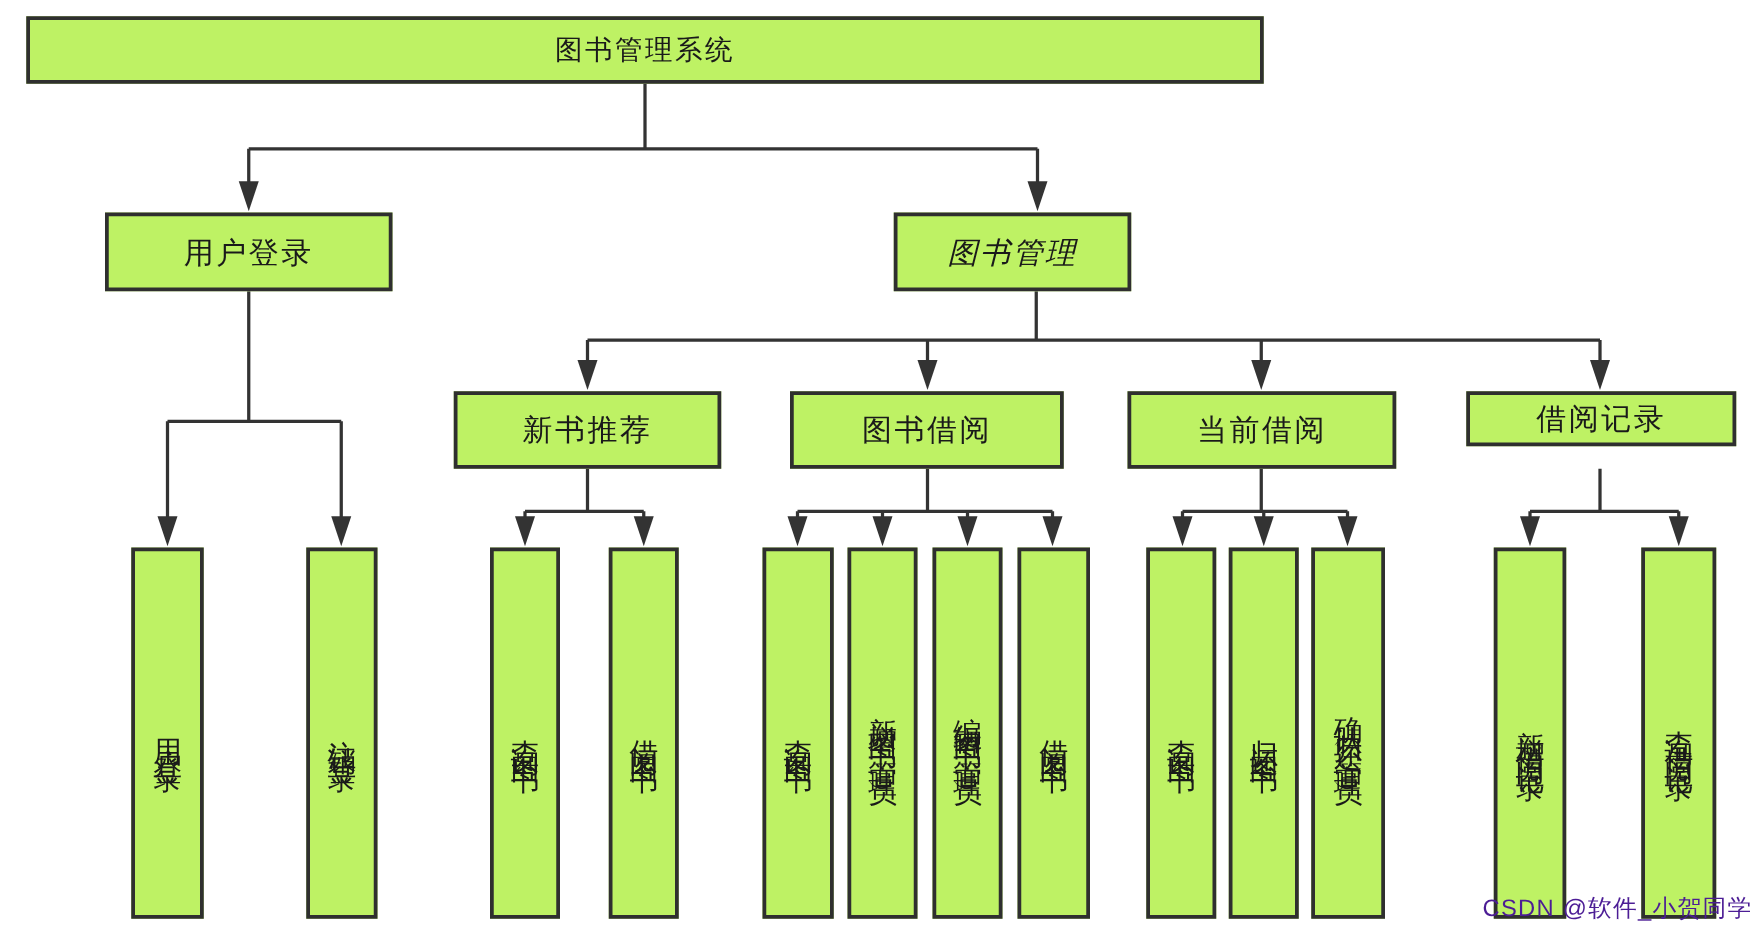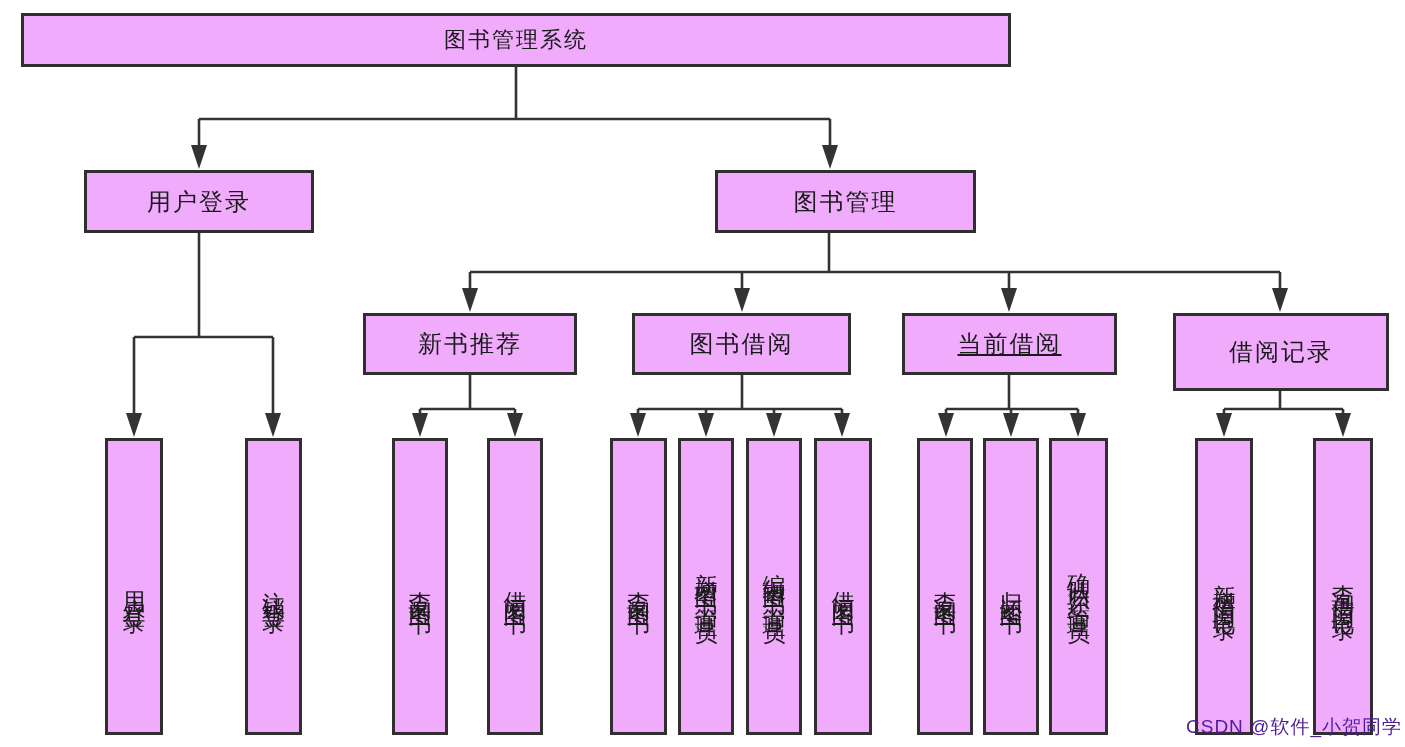--- a/index.html
+++ b/index.html
@@ -19,21 +19,21 @@
     position: absolute;
     left: 0;
     top: 0;
     width: 1405px;
     height: 747px;
     pointer-events: none;
   }
   .node {
     position: absolute;
     box-sizing: border-box;
-    background: #f0abfc;
+    background: #bef264;
     border: 3px solid #2f2f2f;
     display: flex;
     align-items: center;
     justify-content: center;
     color: #1a1a1a;
     z-index: 2;
   }
   .node-h {
     font-size: 24px;
     letter-spacing: 2px;
@@ -101,26 +101,26 @@
       <polygon points="1003,413 1019,413 1011,437"></polygon>
       <polygon points="1070,413 1086,413 1078,437"></polygon>
       <polygon points="1216,413 1232,413 1224,437"></polygon>
       <polygon points="1335,413 1351,413 1343,437"></polygon>
     </g>
   </svg>
 
   <div class="node node-h node-root" style="left:21px; top:13px; width:990px; height:54px;">图书管理系统</div>
 
   <div class="node node-h" style="left:84px; top:170px; width:230px; height:63px;">用户登录</div>
-  <div class="node node-h" style="left:715px; top:170px; width:261px; height:63px;">图书管理</div>
+  <div class="node node-h" style="left:715px; top:170px; width:190px; height:63px;font-style:italic;">图书管理</div>
 
   <div class="node node-h" style="left:632px; top:313px; width:219px; height:62px;">图书借阅</div>
   <div class="node node-h" style="left:363px; top:313px; width:214px; height:62px;">新书推荐</div>
-  <div class="node node-h" style="left:902px; top:313px; width:215px; height:62px;text-decoration:underline;">当前借阅</div>
-  <div class="node node-h" style="left:1173px; top:313px; width:216px; height:78px;">借阅记录</div>
+  <div class="node node-h" style="left:902px; top:313px; width:215px; height:62px;">当前借阅</div>
+  <div class="node node-h" style="left:1173px; top:313px; width:216px; height:44px;">借阅记录</div>
 
   <div class="node node-v" style="left:105px; top:438px; width:58px; height:297px;">用户登录</div>
   <div class="node node-v" style="left:245px; top:438px; width:57px; height:297px;">注销登录</div>
 
   <div class="node node-v" style="left:392px; top:438px; width:56px; height:297px;">查询图书</div>
   <div class="node node-v" style="left:487px; top:438px; width:56px; height:297px;">借阅图书</div>
 
   <div class="node node-v" style="left:610px; top:438px; width:57px; height:297px;">查询图书</div>
   <div class="node node-v" style="left:678px; top:438px; width:56px; height:297px;">新增图书（管理员）</div>
   <div class="node node-v" style="left:746px; top:438px; width:56px; height:297px;">编辑图书（管理员）</div>

